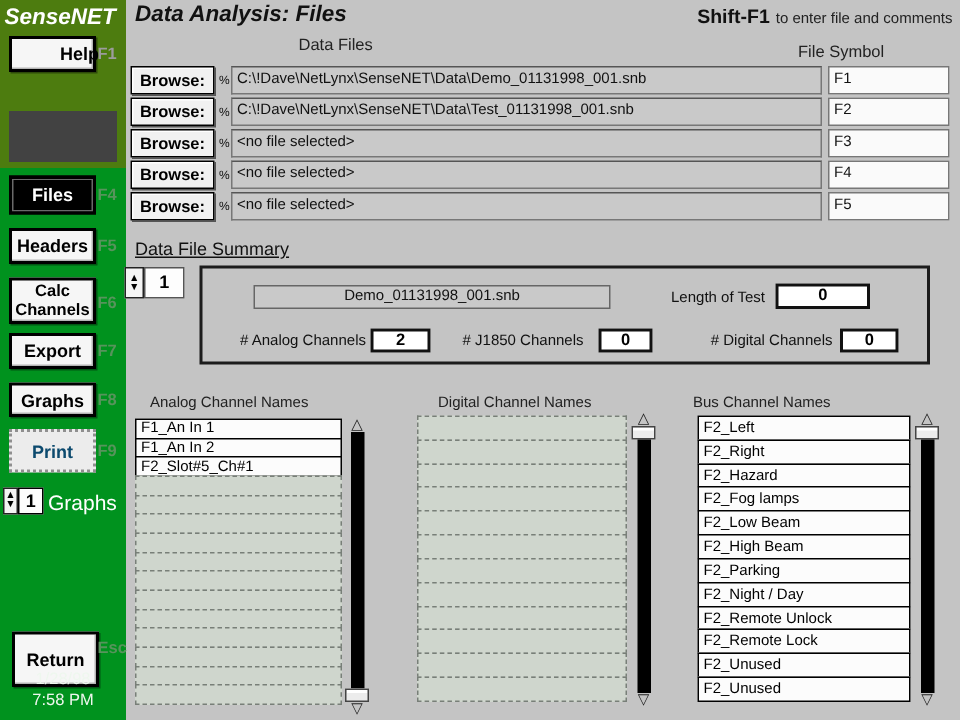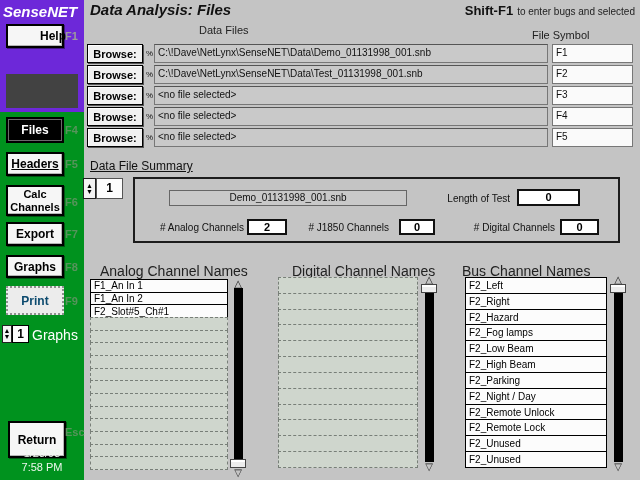--- a/index.html
+++ b/index.html
@@ -2,32 +2,32 @@
 <html><head>
 <meta charset="utf-8">
 <style>
   * { margin:0; padding:0; box-sizing:border-box; }
   html,body { width:640px; height:480px; }
   body { font-family:"Liberation Sans", sans-serif; }
   #screen { position:relative; width:640px; height:480px; background:#c4c4c4; overflow:hidden; }
 
   
   #sidebar { position:absolute; left:0; top:0; width:84px; height:480px; background:#00921e; }
-  #sb-top { position:absolute; left:0; top:0; width:84px; height:112px; background:#6d28d9; }
+  #sb-top { position:absolute; left:0; top:0; width:84px; height:112px; background:#4d7c0f; }
   #sb-shade { position:absolute; left:6px; top:74px; width:72px; height:34px; background:#424242; }
   #logo { position:absolute; left:3px; top:3px; font:bold italic 15px "Liberation Sans",sans-serif; color:#fff; }
   .side-btn { position:absolute; left:6px; width:58px; background:#f6f6f6; border:2px solid #000;
               box-shadow:1px 1px 0 rgba(0,0,0,.4), inset -1px -1px 0 #b5b5b5;
               color:#000; font:bold 12px "Liberation Sans",sans-serif;
               display:flex; align-items:center; justify-content:center; text-align:center; cursor:default; }
   .side-btn.active { background:#000; color:#fff; box-shadow:inset 0 0 0 1px #6a6a6a; }
   .side-btn.disabled { background:#ececec; border:2px dotted #8f8f8f; color:#0c4a6e; box-shadow:none; }
   #btn-help   { top:24px;  height:24px;padding-left:36px; }
   #btn-files  { top:117px; height:26px; }
-  #btn-headers{ top:152px; height:24px;text-decoration:underline; }
+  #btn-headers{ top:152px; height:24px; }
   #btn-calc   { top:185px; height:31px; font-size:11px; line-height:1.15; }
   #btn-export { top:222px; height:24px; }
   #btn-graphs { top:255px; height:23px; }
   #btn-print  { top:286px; height:29px; }
   #btn-return { top:421px; left:8px; width:58px; height:37px; }
   .fkey { position:absolute; left:65px; font:bold 11px "Liberation Sans",sans-serif; color:#57945c; }
   #fk1 { top:30px; color:#9c9c9c; }
   #fk4 { top:124px; } #fk5 { top:158px; } #fk6 { top:196px; }
   #fk7 { top:228px; } #fk8 { top:261px; } #fk9 { top:295px; }
   #fkesc { top:426px; }
@@ -77,21 +77,21 @@
   #lot-lbl { left:250px; top:14px; width:125px; }
   #lot-box { left:382px; top:10px; width:63px; height:17px; line-height:13px; }
   #ana-lbl { left:8px;  top:43px; width:101px; }
   #ana-box { left:112px; top:40px; width:40px; }
   #j18-lbl { left:170px; top:43px; width:84px; }
   #j18-box { left:264px; top:40px; width:36px; }
   #dig-lbl { left:330px; top:43px; width:90px; }
   #dig-box { left:425px; top:40px; width:39px; }
 
   
-  .list-label { position:absolute; top:263px; font-size:14px; color:#222; }
+  .list-label { position:absolute; top:263px; font-size:10px; color:#222; }
   #lbl-analog { left:100px; } #lbl-digital { left:292px; } #lbl-bus { left:462px; }
   .chan-list { position:absolute; display:flex; flex-direction:column; }
   #list-analog { left:90px;  top:279px; width:138px; height:191px; }
   #list-digital{ left:278px; top:277px; width:140px; height:191px; }
   #list-bus    { left:465px; top:277px; width:142px; height:191px; }
   .list-row { flex:1; border:1px solid #000; margin-top:-1px; background:#fcfcfc;
               font-size:10px; padding-left:3px; display:flex; align-items:center; color:#000; overflow:hidden; }
   .list-row:first-child { margin-top:0; }
   .list-row.empty { border:1px dashed #787f78; background:#cfd6cd; }
   .vscroll { position:absolute; width:16px; display:flex; flex-direction:column; align-items:center; }
@@ -144,21 +144,21 @@
     <button class="side-btn" id="btn-return">Return</button>
     <span class="fkey" id="fkesc">Esc</span>
 
     <div id="sb-date">1/28/98</div>
     <div id="sb-time">7:58 PM</div>
   </div>
 
   <div id="page-title">Data Analysis: Files</div>
   <div id="hint">
     <span class="hk">Shift-F1</span>
-    <span class="ht">to enter bugs and selected</span>
+    <span class="ht">to enter file and comments</span>
   </div>
 
   <div class="sec-label" id="lbl-datafiles">Data Files</div>
   <div class="sec-label" id="lbl-filesymbol">File Symbol</div>
 
   <div class="file-row" id="frow0">
     <button class="browse-btn">Browse:</button>
     <span class="path-glyph">%</span>
     <div class="path-field">C:\!Dave\NetLynx\SenseNET\Data\Demo_01131998_001.snb</div>
     <div class="sym-field">F1</div>

